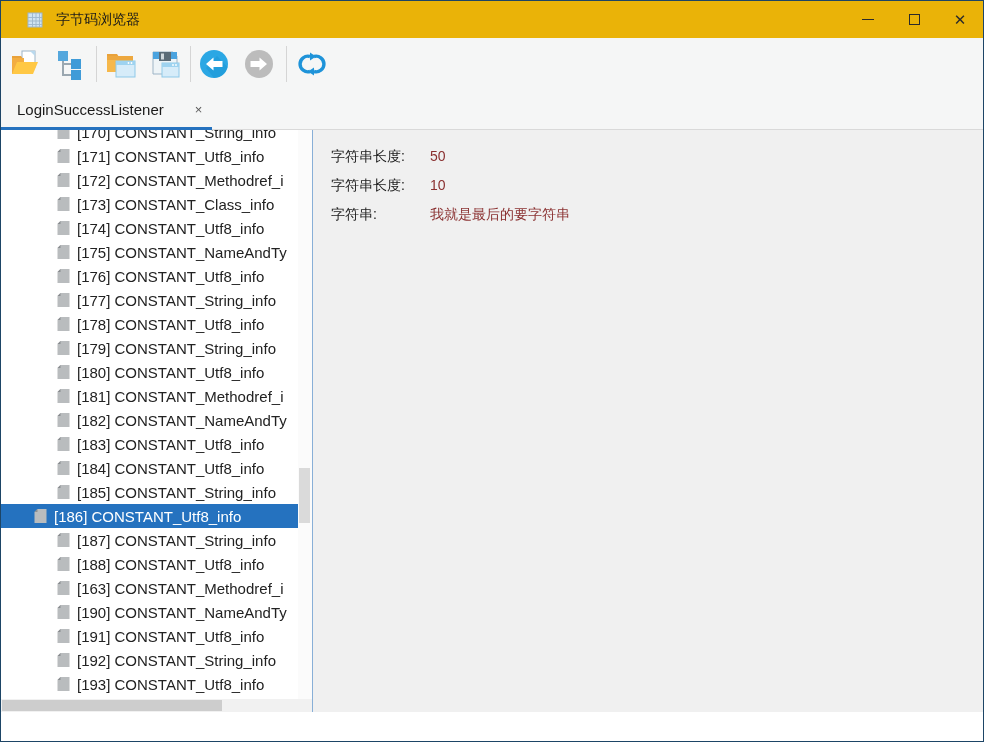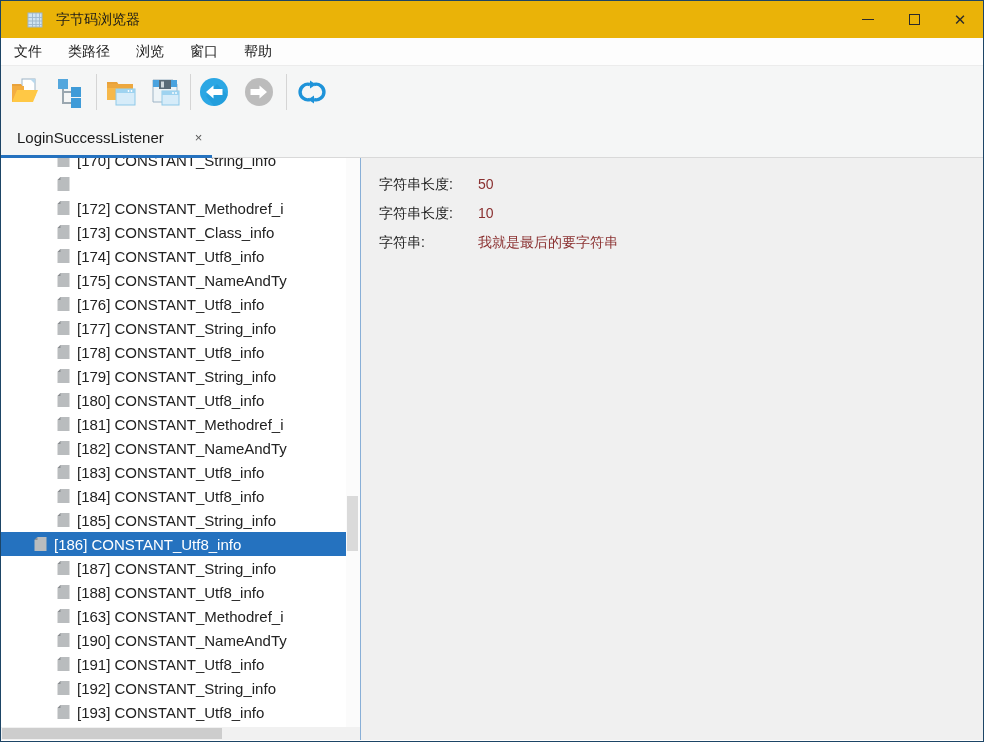--- a/index.html
+++ b/index.html
@@ -30,21 +30,21 @@
   
   .tabbar { position:relative; height:41px; background:#f5f6f6; border-bottom:1px solid #d9d9d9; }
   .tab { position:absolute; left:0; top:0; width:211px; height:41px; display:flex; align-items:center;gap:19px; }
   .tab-underline { position:absolute; left:0; bottom:-1px; width:211px; height:4px; background:var(--accent,#2572bf); }
   .tab-label { margin-left:16px; font-size:15px; color:#1a1a1a; }
   .tab-close { margin-left:12px; font-size:13px; color:#5a5a5a; line-height:1; }
 
   
   .content { position:relative; display:flex; height:582px; }
 
-  .tree-panel { position:relative; width:360px; background:#fff; border-right:1px solid #88afd7; flex:0 0 auto; }
+  .tree-panel { position:relative; width:312px; background:#fff; border-right:1px solid #88afd7; flex:0 0 auto; }
   .tree-viewport { position:absolute; left:0; top:0; right:14px; bottom:13px; overflow:hidden; }
   .tree-rows { position:absolute; top:-10px; left:0; right:0; }
   .tree-row { height:24px; display:flex; align-items:center; padding-left:55px; white-space:nowrap; }
   .tree-row .doc-icon { width:15px; height:16px; margin-right:6px; flex:0 0 auto; }
   .tree-row .row-label { font-size:15px; color:#222; }
   .tree-row.selected { background:var(--accent,#2572bf);padding-left:32px; }
   .tree-row.selected .row-label { color:#fff; }
 
   .v-scrollbar { position:absolute; top:0; right:0; bottom:13px; width:14px; background:#fbfbfb; }
   .v-thumb { position:absolute; left:1px; right:2px; top:338px; height:55px; background:#dadada; }
@@ -72,27 +72,20 @@
         <div class="glyph-min"></div>
       </div>
     <div class="win-btn">
         <div class="glyph-max"></div>
       </div>
     <div class="win-btn">
         <span class="glyph-close">✕</span>
       </div>
   </div>
 
-  <div class="menubar">
-    <span class="menu-item">文件</span>
-    <span class="menu-item">类路径</span>
-    <span class="menu-item">浏览</span>
-    <span class="menu-item">窗口</span>
-    <span class="menu-item">帮助</span>
-  </div>
 
   <div class="toolbar">
     <div class="tool-btn" style="left:4px">
       <svg viewBox="0 0 32 32">
         <rect x="13" y="3" width="13" height="16" fill="#ffffff" stroke="#9db4c6" stroke-width="1"></rect>
         <path d="M21 3 L26 3 L26 8 Z" fill="#b9d9ee"></path>
         <path d="M3 8 h9 l2 3 h-11 z" fill="#e9a23b"></path>
         <rect x="3" y="10" width="12" height="16" fill="#f3ad41"></rect>
         <path d="M3 26 L8 14 L29 14 L24 26 Z" fill="#ffc845"></path>
       </svg>
@@ -172,20 +165,21 @@
       <path d="M4 1 H13 V15 H1 V4 Z" fill="#b9bcbe"></path>
       <path d="M4 1 L1 4 H4 Z" fill="#898d90"></path>
     </svg>
     <span class="row-label">[170] CONSTANT_String_info</span>
   </div>
             <div class="tree-row">
     <svg class="doc-icon" viewBox="0 0 14 16">
       <path d="M4 1 H13 V15 H1 V4 Z" fill="#b9bcbe"></path>
       <path d="M4 1 L1 4 H4 Z" fill="#898d90"></path>
     </svg>
+    <span class="row-label">[171] CONSTANT_Utf8_info</span>
   </div>
             <div class="tree-row">
     <svg class="doc-icon" viewBox="0 0 14 16">
       <path d="M4 1 H13 V15 H1 V4 Z" fill="#b9bcbe"></path>
       <path d="M4 1 L1 4 H4 Z" fill="#898d90"></path>
     </svg>
     <span class="row-label">[172] CONSTANT_Methodref_i</span>
   </div>
             <div class="tree-row">
     <svg class="doc-icon" viewBox="0 0 14 16">

